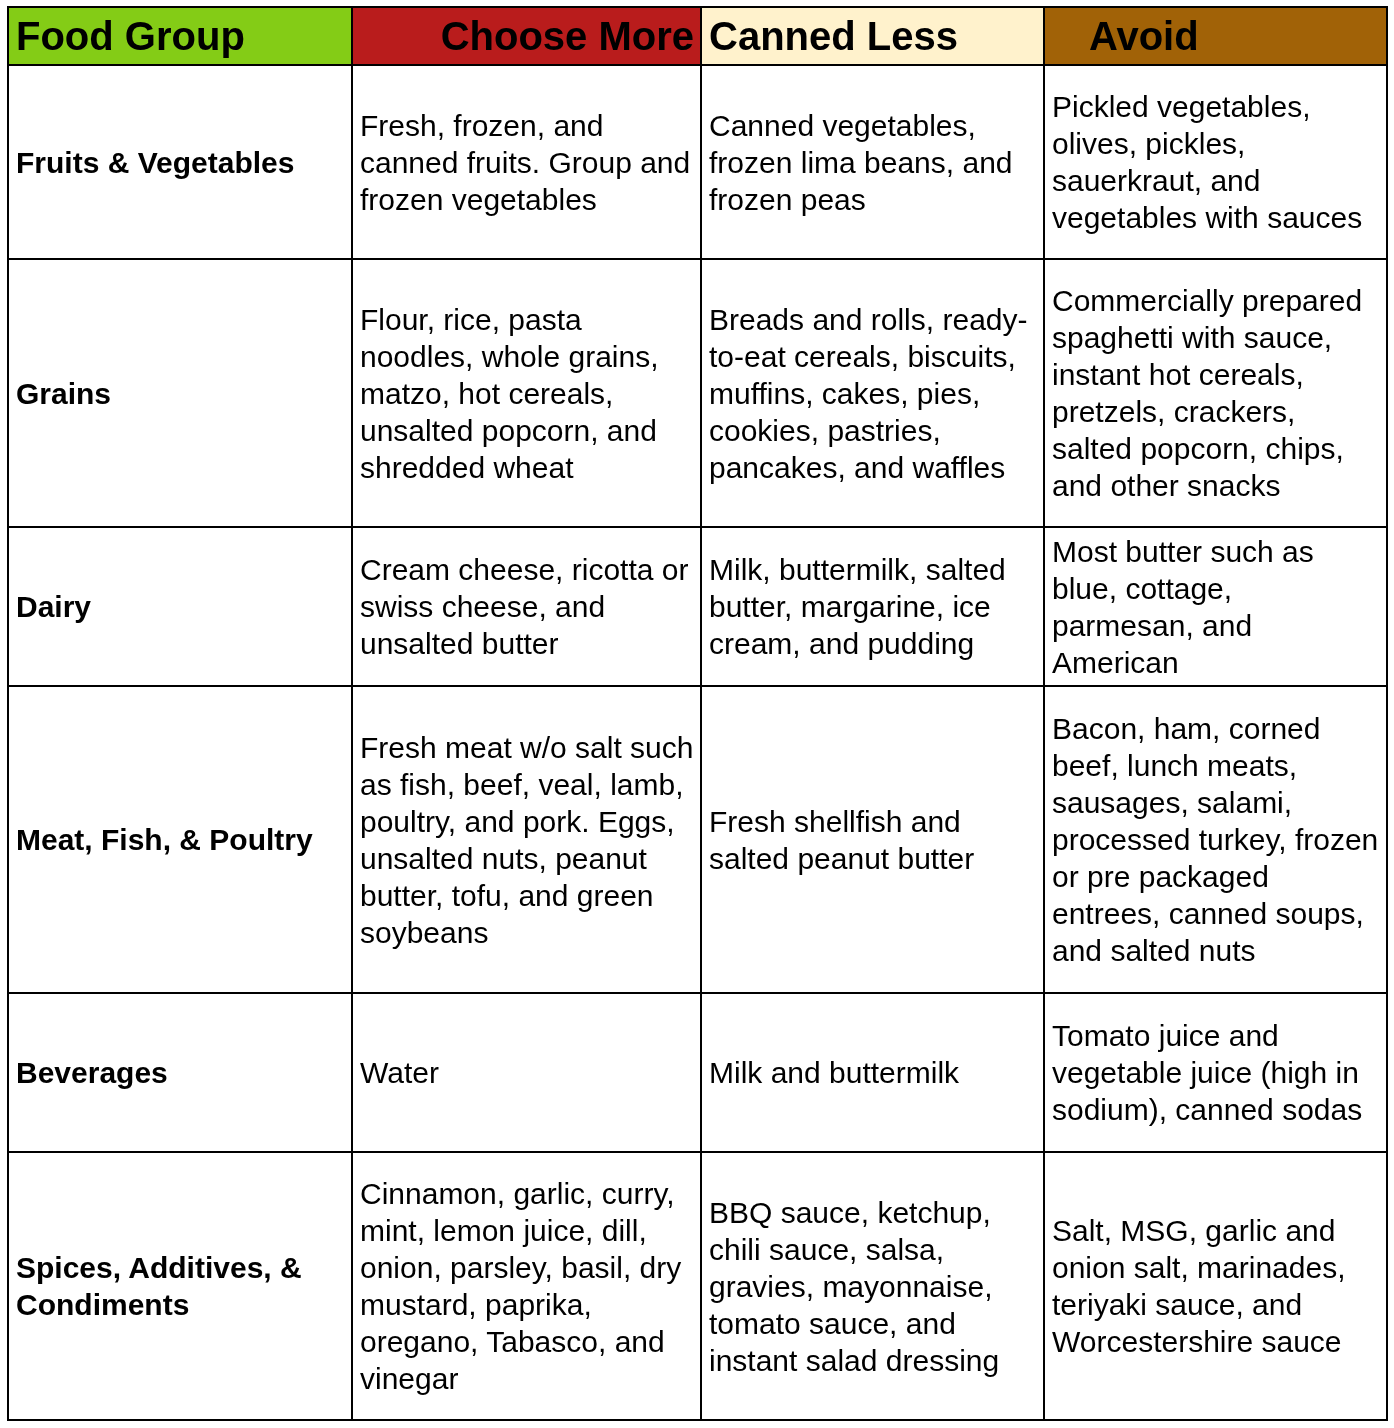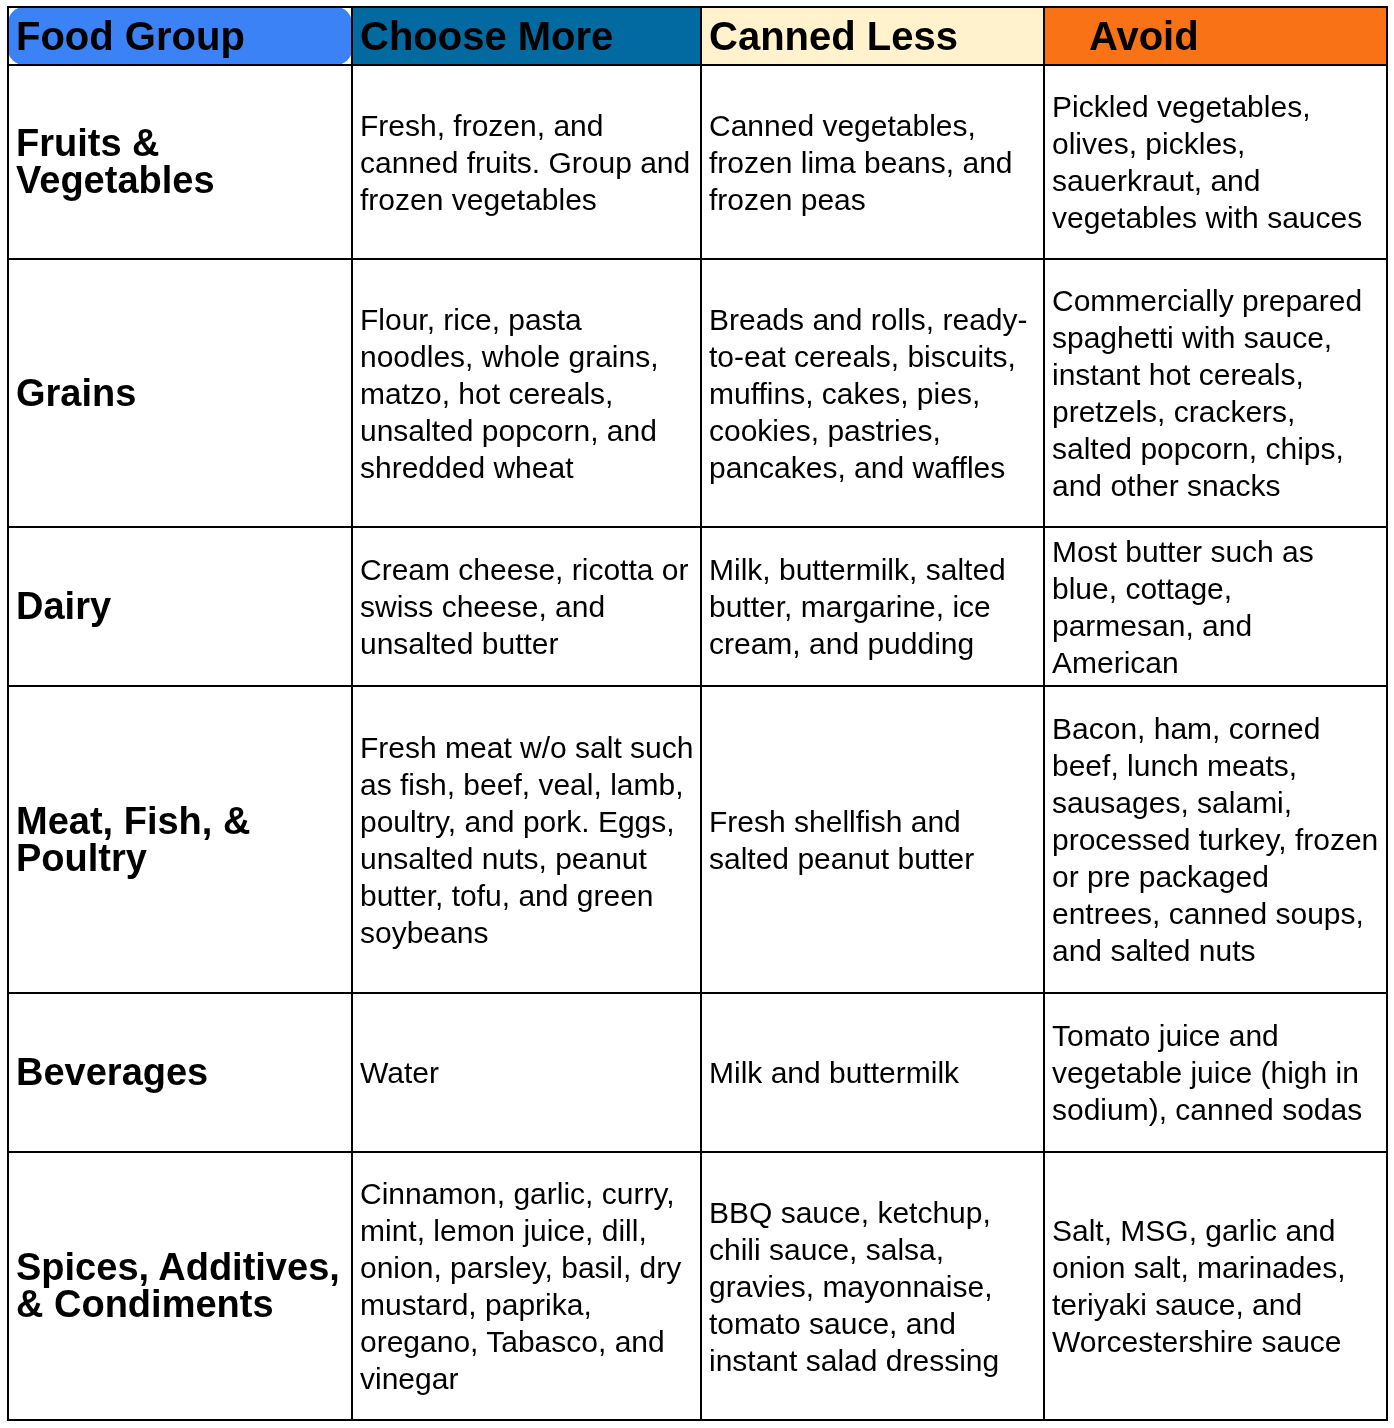--- a/index.html
+++ b/index.html
@@ -43,21 +43,21 @@
       padding-top: 0;
       white-space: nowrap;
     }
     table.grid td {
       font-size: 30px;
       line-height: 37px;
       font-weight: normal;
     }
     table.grid td.group {
       font-weight: bold;
-      font-size: 38px;
+      font-size: 30px;
     }
     tr.r1 td { height: 192px; }
     tr.r2 td { height: 266px; }
     tr.r3 td { height: 157px; }
     tr.r4 td { height: 305px; }
     tr.r5 td { height: 157px; border-radius: 20px; }
     tr.r6 td { height: 266px; }
   </style>
 </head>
 <body>
@@ -65,24 +65,24 @@
 <div class="sheet">
   <table class="grid">
     <colgroup>
       <col class="c0">
         <col class="c1">
         <col class="c2">
         <col class="c3">
     </colgroup>
     <thead>
       <tr>
-        <th style="background:#3b82f6;border-radius:16px;">Food Group</th>
-        <th style="background:#0369a1;">Choose More</th>
+        <th style="background:#84cc16;">Food Group</th>
+        <th style="background:#b91c1c;text-align:right;">Choose More</th>
         <th style="background:#fff2cc;">Canned Less</th>
-        <th style="background:#f97316;padding-left:44px;">Avoid</th>
+        <th style="background:#a16207;padding-left:44px;">Avoid</th>
       </tr>
     </thead>
     <tbody>
       <tr class="r1">
         <td class="group">Fruits &amp; Vegetables</td>
         <td>Fresh, frozen, and canned fruits. Group and frozen vegetables</td>
         <td>Canned vegetables, frozen lima beans, and frozen peas</td>
         <td>Pickled vegetables, olives, pickles, sauerkraut, and vegetables with sauces</td>
       </tr>
       <tr class="r2">

